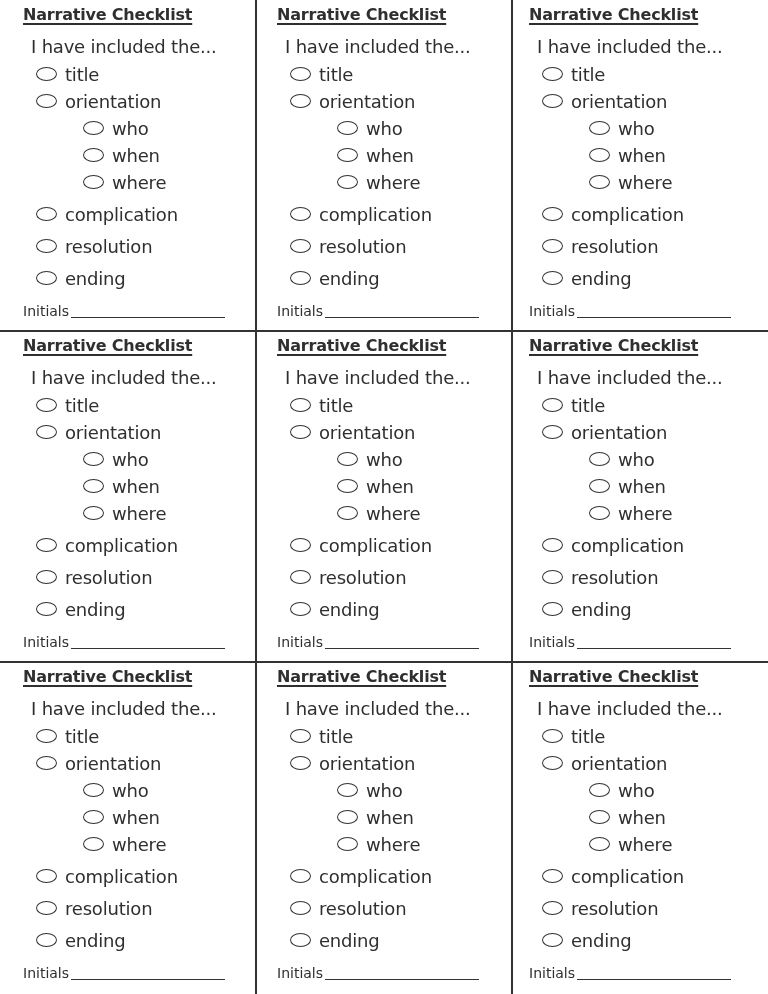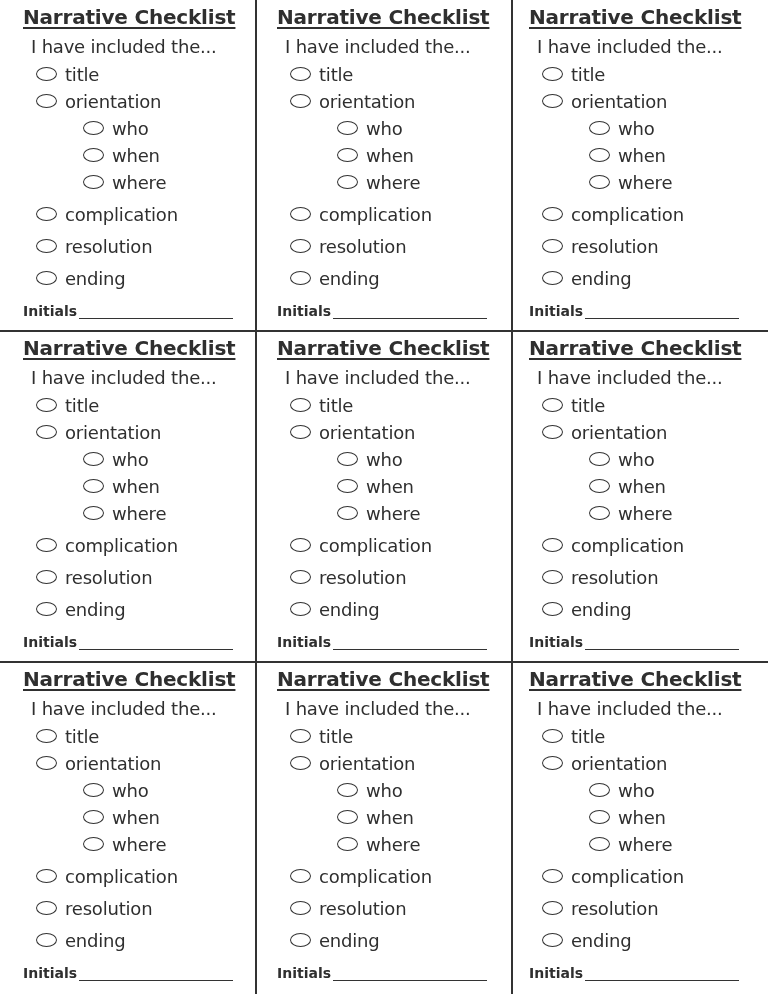--- a/index.html
+++ b/index.html
@@ -2,29 +2,29 @@
 <html><head>
 <meta charset="utf-8">
 <style>
   html, body { margin: 0; padding: 0; background: #ffffff; }
   body { width: 768px; height: 994px; position: relative; overflow: hidden;
          font-family: "DejaVu Sans", "Liberation Sans", sans-serif; color: #2f2f2f; }
   .grid { position: absolute; left: 0; top: 0; width: 768px; height: 994px; }
   .cell { position: absolute; width: 256px; height: 331px; box-sizing: border-box; }
   .vline { position: absolute; top: 0; width: 1.5px; height: 994px; background: #333; }
   .hline { position: absolute; left: 0; width: 768px; height: 1.5px; background: #333; }
-  .title { position: absolute; top: 5px; font-weight: bold; font-size: 20px;
+  .title { position: absolute; top: 5px; font-weight: bold; font-size: 16px;
            text-decoration: underline; text-underline-offset: 3px; text-decoration-thickness: 1.5px;
            white-space: nowrap; letter-spacing: -0.2px; }
   .intro { position: absolute; top: 36px; font-size: 18px; white-space: nowrap; letter-spacing: -0.2px; }
   .item { position: absolute; display: flex; align-items: center; height: 22px; white-space: nowrap; }
   .oval { width: 21px; height: 14px; border: 1.6px solid #333; border-radius: 50%;
           box-sizing: border-box; margin-right: 8px; flex: 0 0 auto; }
   .label { font-size: 18px; letter-spacing: -0.2px; }
-  .initials { position: absolute; top: 303px; display: flex; align-items: flex-end; white-space: nowrap; font-weight: bold; }
+  .initials { position: absolute; top: 303px; display: flex; white-space: nowrap; }
   .initials .ilabel { font-size: 14px; }
   .initials .iline { width: 154px; border-bottom: 1.3px solid #333; height: 14px; margin-left: 2px; }
 </style>
 </head>
 <body>
 
 <div class="grid" id="grid">
   <div class="vline" style="left:255px"></div>
   <div class="vline" style="left:511px"></div>
   <div class="hline" style="top:330px"></div>

